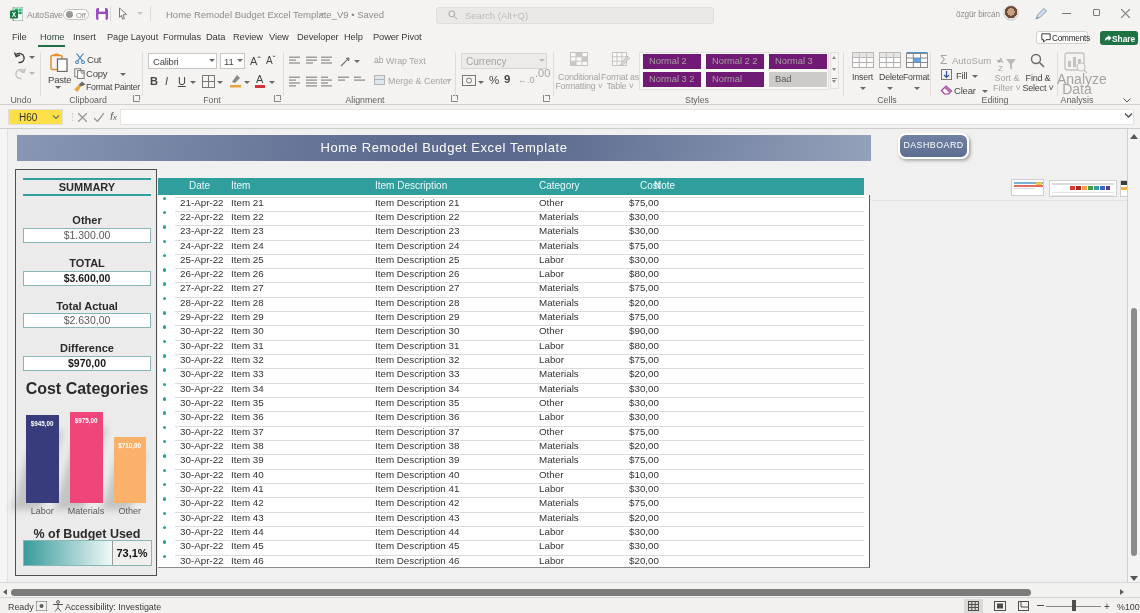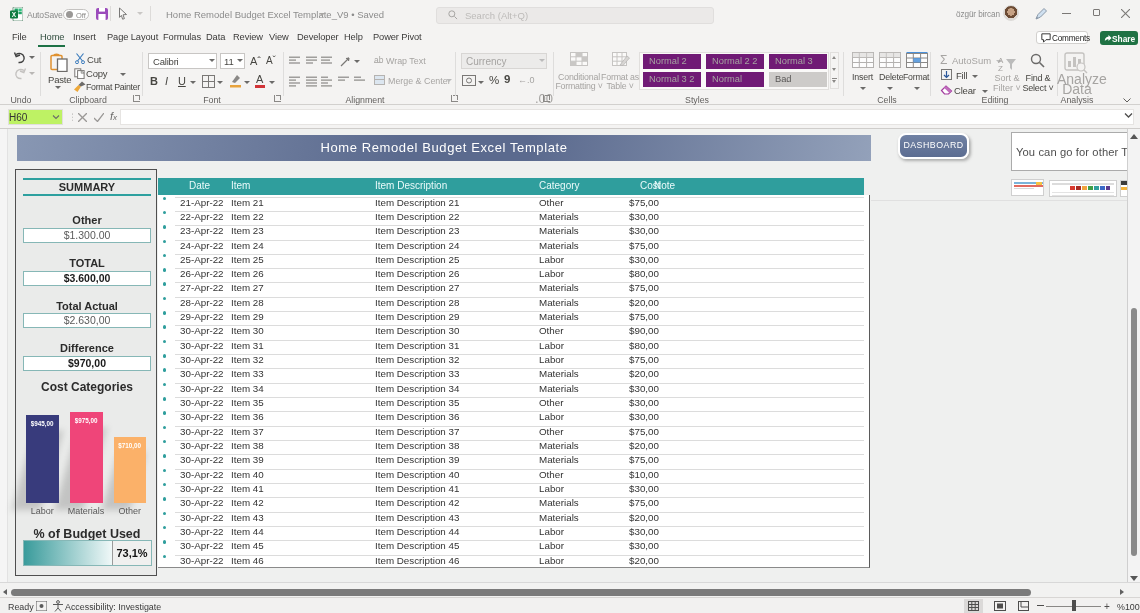--- a/index.html
+++ b/index.html
@@ -15,21 +15,21 @@
 #ribbon{position:absolute;left:0;top:47px;width:1140px;height:58px;background:#f4f3f2;border-bottom:1px solid #d2d0ce;}
 .gsep{position:absolute;top:5px;height:44px;width:1px;background:#dedddc;}
 .glabel{position:absolute;top:47.5px;font-size:8.8px;color:#605e5c;width:80px;text-align:center;}
 .rtxt{font-size:9.5px;letter-spacing:-0.2px;color:#474642;white-space:nowrap;}
 .gray{color:#a6a4a2;}
 .launch{position:absolute;top:48px;width:7px;height:7px;border-left:1px solid #8a8886;border-bottom:1px solid #8a8886;}
 .launch:after{content:"";position:absolute;left:1px;bottom:1px;width:4px;height:4px;border-right:1px solid #8a8886;border-top:1px solid #8a8886;transform:translate(0,0);}
 .chip{position:absolute;width:58px;height:14.5px;background:#701a75;color:#a5a3a1;font-size:9.3px;line-height:14px;padding-left:6px;}
 
 #fbar{position:absolute;left:0;top:106px;width:1140px;height:23px;background:#f4f3f2;border-bottom:1px solid #cfcdcb;}
-#namebox{position:absolute;left:8px;top:3px;width:55px;height:16px;background:#bef264;border:1px solid #e1dfdd;font-size:10px;color:#333;line-height:15px;padding-left:0;}
+#namebox{position:absolute;left:8px;top:3px;width:55px;height:16px;background:#fde047;border:1px solid #e1dfdd;font-size:10px;color:#333;line-height:15px;padding-left:10px;}
 #ffield{position:absolute;left:120px;top:3px;width:1014px;height:16px;background:#fff;border:1px solid #e6e4e2;}
 
 #sheet{position:absolute;left:0;top:129px;width:1140px;height:453px;background:#eff0ef;overflow:hidden;}
 #leftgut{position:absolute;left:0;top:0;width:8px;height:453px;background:#f5f5f5;border-right:1px solid #e2e2e2;}
 #banner{position:absolute;left:17px;top:6px;width:854px;height:26px;background:linear-gradient(100deg,#8897b3 0%, #5b6a8e 45%, #5b6a8e 60%, #93a1ba 100%);}
 #banner-t{position:absolute;left:0;top:4.5px;width:854px;text-align:center;color:#fff;font-size:13px;letter-spacing:.6px;}
 #dashbtn{position:absolute;left:898px;top:4px;width:71px;height:26px;background:linear-gradient(#7081a3,#5c6d91);border:2.5px solid #fff;border-radius:8px;box-shadow:1.5px 2px 3px rgba(120,120,120,.55);color:#fff;font-size:8.8px;letter-spacing:.5px;text-align:center;line-height:20px;}
 #tbox{position:absolute;left:1011px;top:3px;width:118px;height:39px;background:#fff;border:1px solid #ababab;color:#4f4f4f;font-size:11.2px;letter-spacing:.1px;line-height:38px;padding-left:4px;white-space:nowrap;overflow:hidden;}
 
 #spanel{position:absolute;left:15px;top:40px;width:142px;height:407px;background:#eaebea;border:1.5px solid #4f4f4f;}
@@ -270,21 +270,21 @@
   <span class="gray abs" style="left:466px;top:9px;font-size:10px;">Currency</span>
   <span class="abs" style="left:539px;top:12px;width:0;height:0;border-left:3px solid transparent;border-right:3px solid transparent;border-top:3.5px solid #bbb;"></span>
   <svg class="abs" style="left:462px;top:28px" width="14" height="11">
       <rect x="0.5" y="0.5" width="13" height="10" fill="none" stroke="#7a7876"></rect>
       <circle cx="7" cy="5.5" r="2.5" fill="none" stroke="#7a7876"></circle>
     </svg>
   <span class="abs" style="left:478px;top:34px;width:0;height:0;border-left:3px solid transparent;border-right:3px solid transparent;border-top:3.5px solid #6b6a69;"></span>
   <span class="rtxt abs" style="left:489px;top:27px;font-size:11.5px;">%</span>
   <span class="rtxt abs" style="left:504px;top:26px;font-size:11.5px;font-weight:bold;">9</span>
   <span class="gray abs" style="left:518px;top:28px;font-size:9px;">←.0</span>
-  <span class="gray abs" style="left:535px;top:44px;font-size:13px;">.00</span>
+  <span class="gray abs" style="left:535px;top:20px;font-size:11px;">.00</span>
   <div class="glabel" style="left:462px;margin-top:44px;">Number</div>
   <div class="launch" style="left:543px;"></div>
   <div class="gsep" style="left:553px;"></div>
 
   <svg class="abs" style="left:570px;top:5px" width="18" height="14" viewBox="0 0 18 14">
       <g stroke="#c6c4c2" fill="#fbfaf9">
         <rect x="0.5" y="0.5" width="17" height="13"></rect>
         <line x1="0" y1="4.8" x2="18" y2="4.8"></line>
         <line x1="0" y1="9.2" x2="18" y2="9.2"></line>
         <line x1="6" y1="0" x2="6" y2="14"></line>
@@ -425,21 +425,20 @@
     </svg>
 </div>
 
 <div id="sheet">
   <div id="leftgut"></div>
   <div style="position:absolute;left:8px;top:0;width:1121px;height:453px;background:#eff0ef;"></div>
   <div id="banner">
       <div id="banner-t">Home Remodel Budget Excel Template</div>
     </div>
   <div id="dashbtn">DASHBOARD</div>
-  <div id="tbox">You can go for other T</div>
 
   <div class="abs" style="left:1011px;top:50px;width:33px;height:17px;background:#fff;border:1px solid #cfcfcf;">
     <div class="abs" style="left:2px;top:2px;width:29px;height:1.5px;background:#7ab3d9;"></div>
     <div class="abs" style="left:2px;top:5px;width:29px;height:1.5px;background:#e06a5f;"></div>
     <div class="abs" style="left:2px;top:8px;width:20px;height:1px;background:#d8d8d8;"></div>
     <div class="abs" style="left:24px;top:1.5px;width:6px;height:3px;background:#f4c242;"></div>
   </div>
   <div class="abs" style="left:1049px;top:51px;width:68px;height:17px;background:#fff;border:1px solid #cfcfcf;">
     <div class="abs" style="left:2px;top:2px;width:62px;height:1.5px;background:#dcdcdc;"></div>
     <div class="abs" style="left:20px;top:5px;width:5px;height:4px;background:#d93a2f;"></div>
@@ -463,21 +462,21 @@
     <div class="slabel" style="top:11px;">SUMMARY</div>
     <div class="tealline" style="top:23.5px;"></div>
     <div class="slabel" style="top:44px;">Other</div>
     <div class="sbox" style="top:58px;">$1.300.00</div>
     <div class="slabel" style="top:87px;">TOTAL</div>
     <div class="sbox" style="top:101px;color:#1a1a1a;font-weight:bold;">$3.600,00</div>
     <div class="slabel" style="top:130px;">Total Actual</div>
     <div class="sbox" style="top:143px;">$2.630,00</div>
     <div class="slabel" style="top:172px;">Difference</div>
     <div class="sbox" style="top:186px;color:#1a1a1a;font-weight:bold;">$970,00</div>
-    <div class="slabel" style="top:210px;font-size:12px;">Cost Categories</div>
+    <div class="slabel" style="top:210px;font-size:16px;">Cost Categories</div>
 
     <div class="abs" style="left:14px;top:254px;width:29px;height:79px;background:#6a6a6a;filter:blur(3.5px);opacity:.3;transform:translate(-7px,7px) skewX(-16deg);"></div>
     <div class="abs" style="left:57px;top:251px;width:29px;height:82px;background:#6a6a6a;filter:blur(3.5px);opacity:.3;transform:translate(-7px,7px) skewX(-16deg);"></div>
     <div class="abs" style="left:101px;top:276px;width:28px;height:57px;background:#6a6a6a;filter:blur(3.5px);opacity:.3;transform:translate(-7px,7px) skewX(-16deg);"></div>
     <div class="abs" style="left:10px;top:245px;width:32.5px;height:87.7px;background:#383b7c;"></div>
     <div class="abs" style="left:54px;top:242px;width:32.5px;height:90.7px;background:#ef4579;"></div>
     <div class="abs" style="left:98px;top:266.7px;width:31.5px;height:66px;background:#fbb169;"></div>
     <div class="abs" style="left:10px;top:250px;width:32.5px;text-align:center;color:#fff;font-size:6.3px;font-weight:bold;">$945,00</div>
     <div class="abs" style="left:54px;top:247px;width:32.5px;text-align:center;color:#fff;font-size:6.3px;font-weight:bold;">$975,00</div>
     <div class="abs" style="left:98px;top:271.7px;width:31.5px;text-align:center;color:#fff;font-size:6.3px;font-weight:bold;">$710,00</div>

